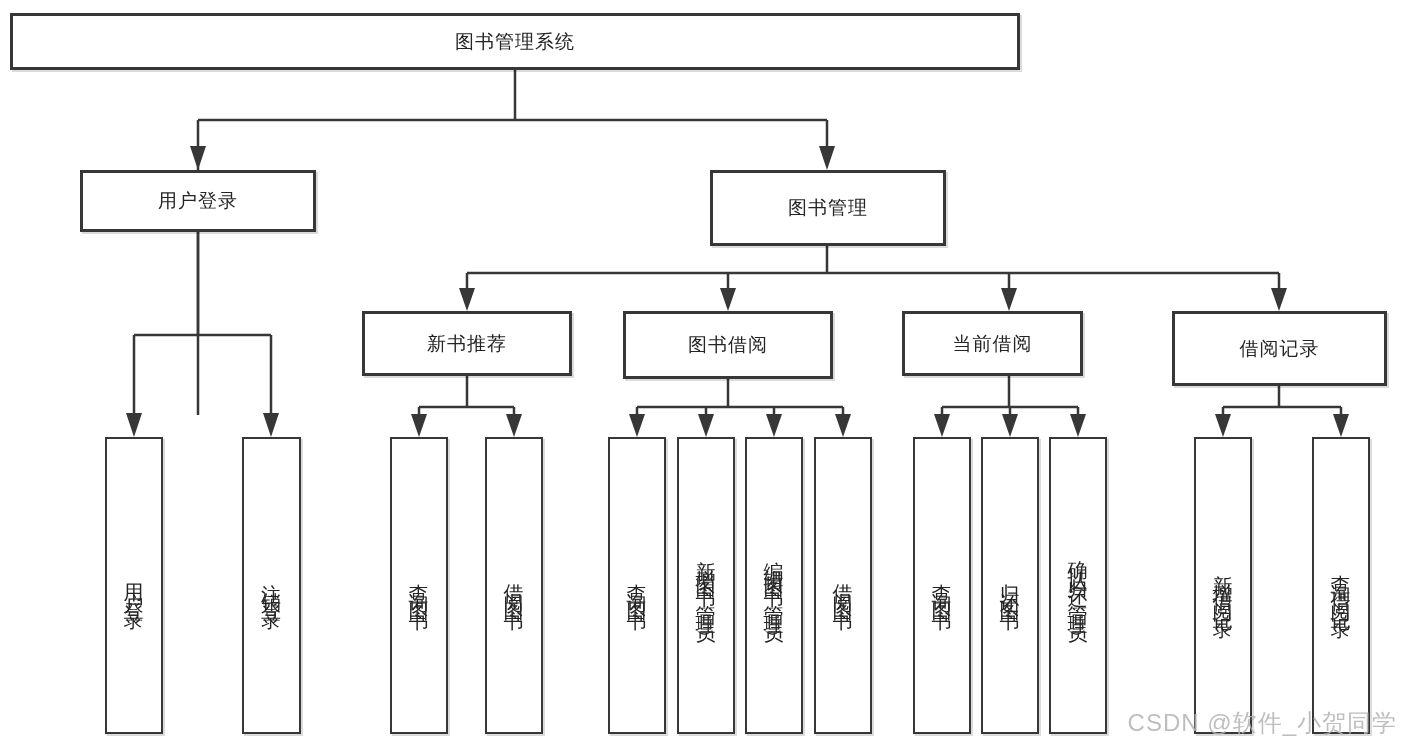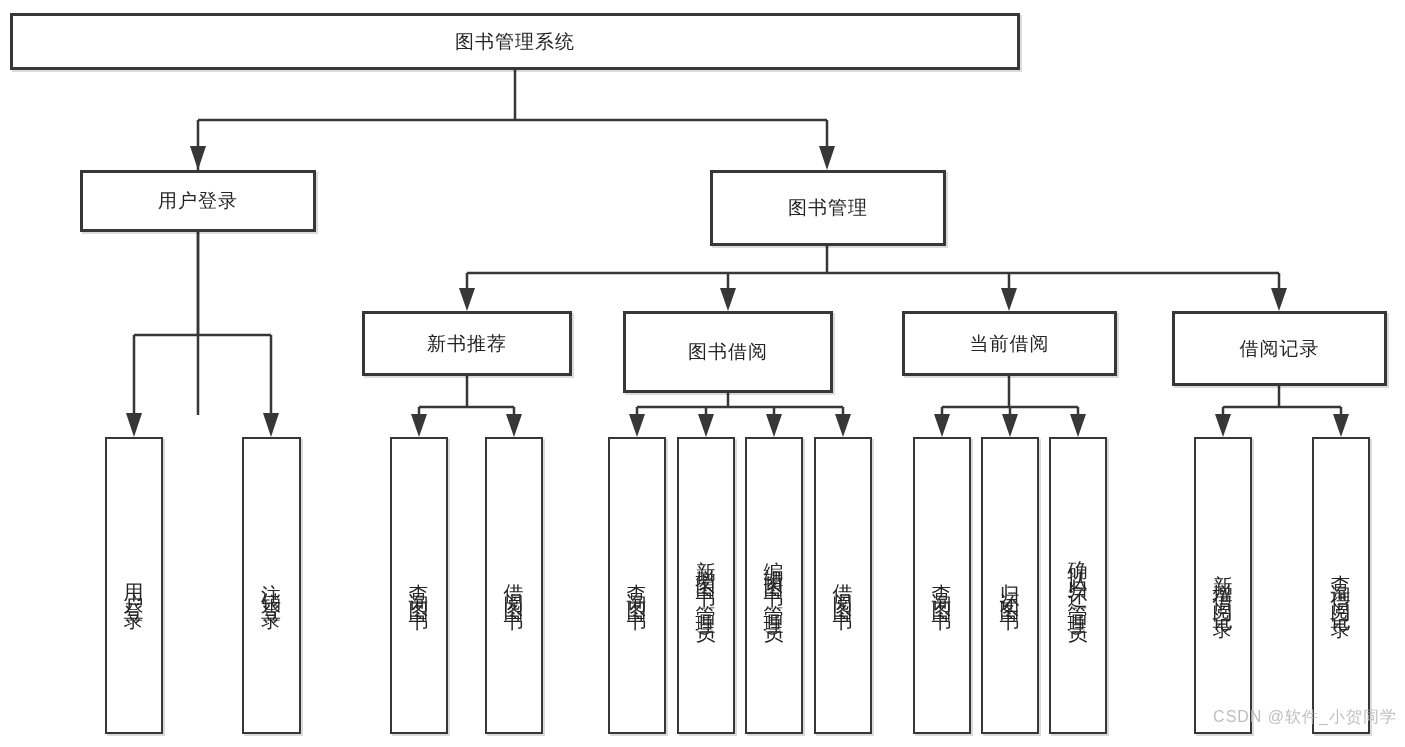--- a/index.html
+++ b/index.html
@@ -36,21 +36,21 @@
     text-orientation:mixed;
     font-size:20px;
     line-height:1;
     letter-spacing:9px;
     white-space:nowrap;
   }
   .watermark{
     position:absolute;
     right:8px;top:707px;
     z-index:2;
-    font-size:16px;
+    font-size:24px;
     color:#b3b3b3;
     opacity:0.85;
     letter-spacing:1px;
   }
 </style>
 </head>
 <body>
 
 <div class="canvas">
 
@@ -122,24 +122,24 @@
   <div class="box hbox" style="left:80px;top:170px;width:236px;height:62px">
     <span>用户登录</span>
   </div>
   <div class="box hbox" style="left:710px;top:170px;width:236px;height:76px">
     <span>图书管理</span>
   </div>
 
   <div class="box hbox" style="left:362px;top:311px;width:210px;height:65px">
     <span>新书推荐</span>
   </div>
-  <div class="box hbox" style="left:623px;top:311px;width:210px;height:82px">
+  <div class="box hbox" style="left:623px;top:311px;width:210px;height:68px">
     <span>图书借阅</span>
   </div>
-  <div class="box hbox" style="left:902px;top:311px;width:215px;height:65px">
+  <div class="box hbox" style="left:902px;top:311px;width:181px;height:65px">
     <span>当前借阅</span>
   </div>
   <div class="box hbox" style="left:1172px;top:311px;width:215px;height:75px">
     <span>借阅记录</span>
   </div>
 
   <div class="box leaf" style="left:105px;width:58px">
     <span class="vtext">用户登录</span>
   </div>
   <div class="box leaf" style="left:242px;width:59px">

